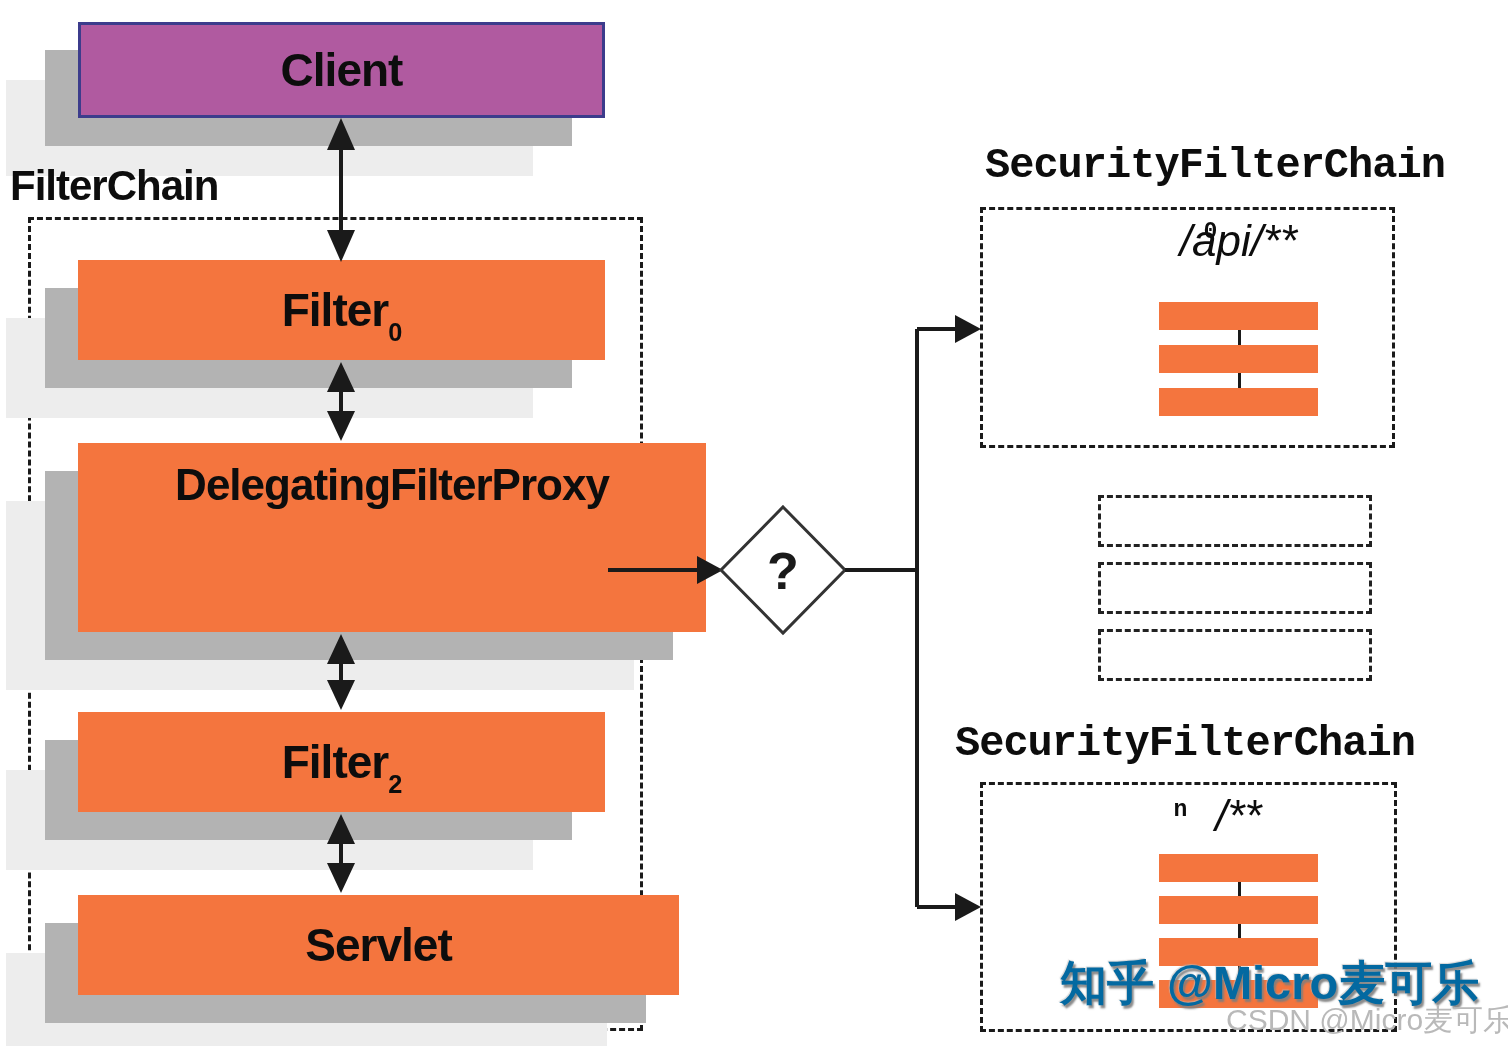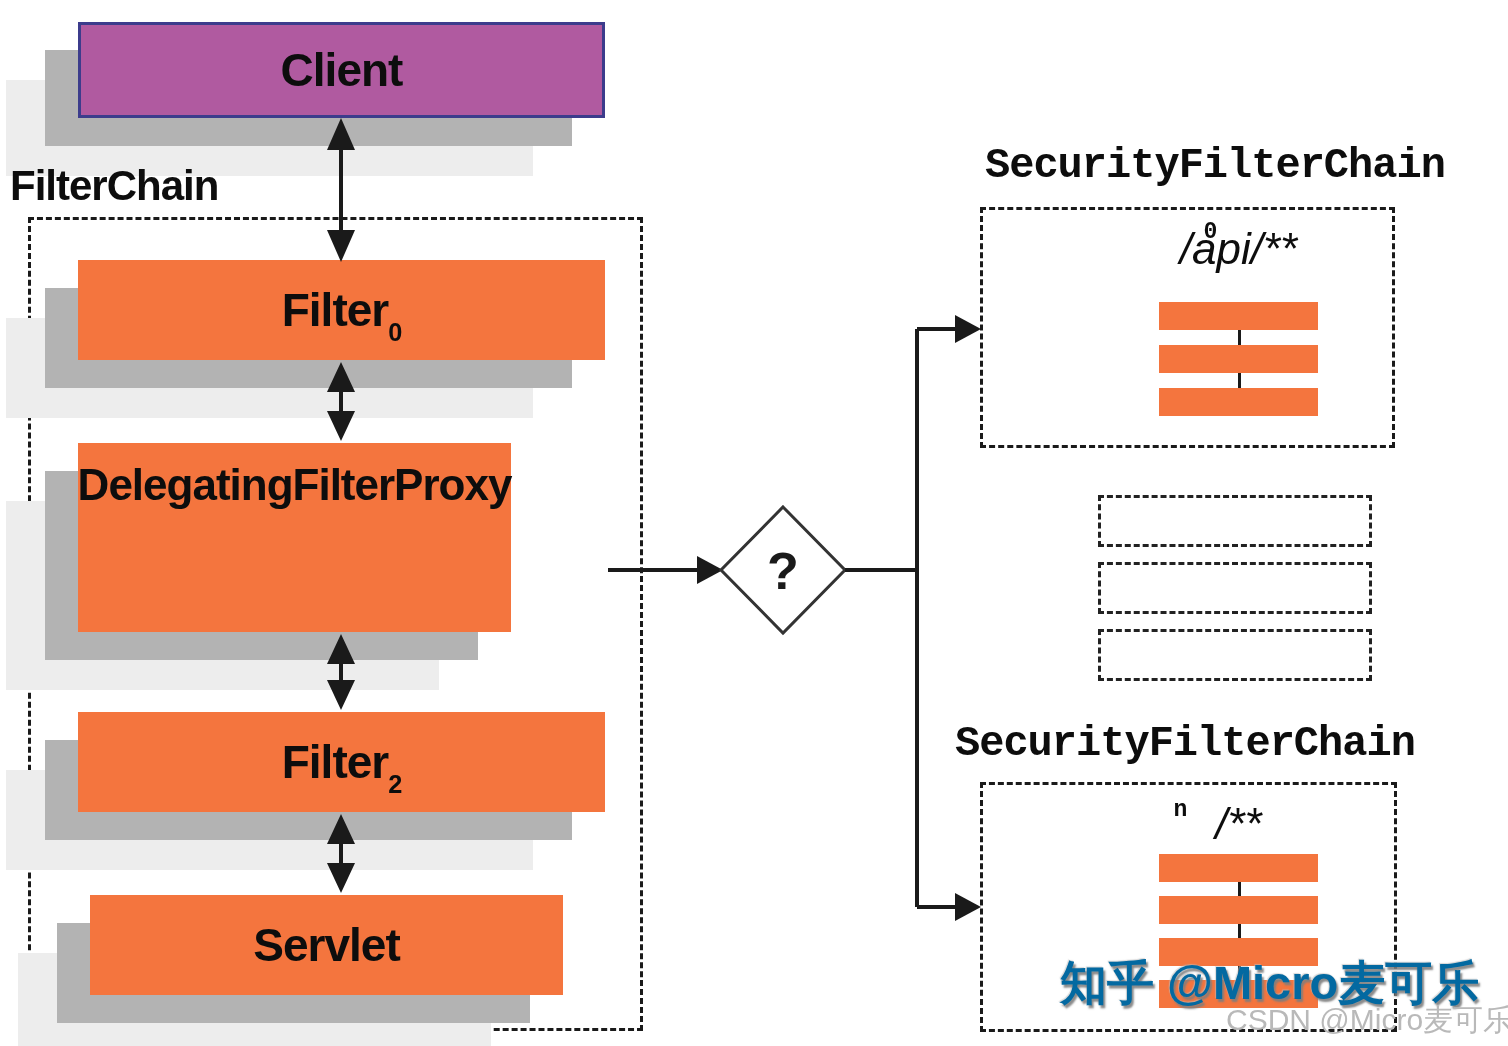--- a/index.html
+++ b/index.html
@@ -25,23 +25,23 @@
   .client{left:78px;top:22px;width:527px;height:96px;background:var(--purple);
           border:3px solid var(--purple-border);box-sizing:border-box;}
 
   .chain-label{position:absolute;left:10px;top:162px;font-weight:bold;font-size:42px;letter-spacing:-1px;}
 
   .chain-dashed{position:absolute;left:28px;top:217px;width:615px;height:814px;
                 border:3px dashed var(--line);box-sizing:border-box;}
 
   .filter0{left:78px;top:260px;width:527px;height:100px;background:var(--orange);}
   .filter2{left:78px;top:712px;width:527px;height:100px;background:var(--orange);}
-  .servlet{left:78px;top:895px;width:473px;height:100px;background:var(--orange);margin-left:12px;}
+  .servlet{left:78px;top:895px;width:601px;height:100px;background:var(--orange);}
 
-  .dfp{position:absolute;left:78px;top:443px;width:433px;height:189px;background:var(--orange);}
+  .dfp{position:absolute;left:78px;top:443px;width:628px;height:189px;background:var(--orange);}
   .dfp-label{position:absolute;left:0;right:0;top:0;height:84px;display:flex;align-items:center;
              justify-content:center;font-weight:bold;font-size:44px;letter-spacing:-1px;}
   .fcp{position:absolute;left:10px;right:10px;top:84px;bottom:10px;
        background:repeating-linear-gradient(150deg,#fff 0 36px,var(--orange-hatch) 36px 39px);
        border:3px solid var(--orange);box-sizing:border-box;
        display:flex;align-items:center;justify-content:center;
        font-weight:bold;font-size:44px;letter-spacing:-1px;}
 
   .arrows{position:absolute;left:0;top:0;width:1508px;height:1046px;pointer-events:none;}
   .arrows line{stroke:var(--line);stroke-width:4;}
@@ -53,21 +53,21 @@
   .sfc-title{position:absolute;font-weight:bold;font-size:42px;letter-spacing:-1px;text-align:center;font-family:Liberation Mono, monospace;}
   .sfc-title sub{font-size:0.55em;line-height:0;transform:translateY(0.18em);display:inline-block;}
   .sfc-title.top{left:985px;top:142px;width:450px;}
   .sfc-title.bottom{left:955px;top:720px;width:450px;}
 
   .sfc-box{position:absolute;border:3px dashed var(--line);box-sizing:border-box;}
   .sfc-box.top{left:980px;top:207px;width:415px;height:241px;}
   .sfc-box.bottom{left:980px;top:782px;width:417px;height:250px;}
 
   .pattern{position:absolute;left:168px;top:6px;width:175px;text-align:center;
-           font-style:italic;font-size:44px;letter-spacing:0;margin-top:8px;}
+           font-style:italic;font-size:44px;letter-spacing:0;}
 
   .bars{position:absolute;width:159px;display:flex;flex-direction:column;}
   .bars.top{left:176px;top:92px;gap:15px;}
   .bars.bottom{left:176px;top:69px;gap:14px;}
   .bar-line{position:absolute;left:50%;top:10px;bottom:10px;width:3px;margin-left:-1px;
             background:var(--line);z-index:0;}
   .chain-bar{position:relative;z-index:1;height:28px;width:159px;background:var(--orange);}
 
   .placeholder-stack{position:absolute;left:1098px;top:495px;width:274px;
                      display:flex;flex-direction:column;gap:15px;}

